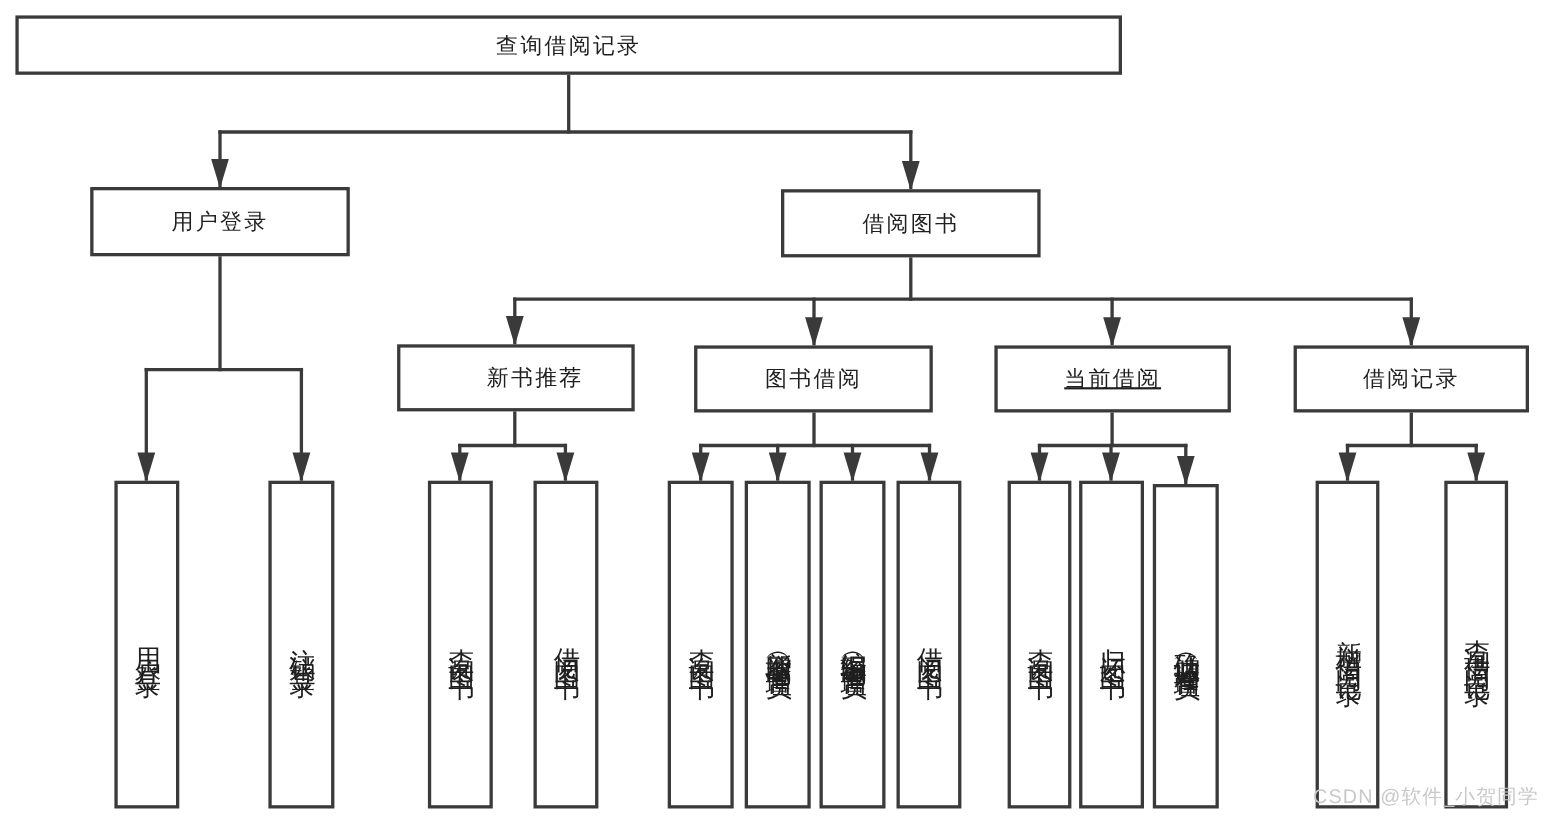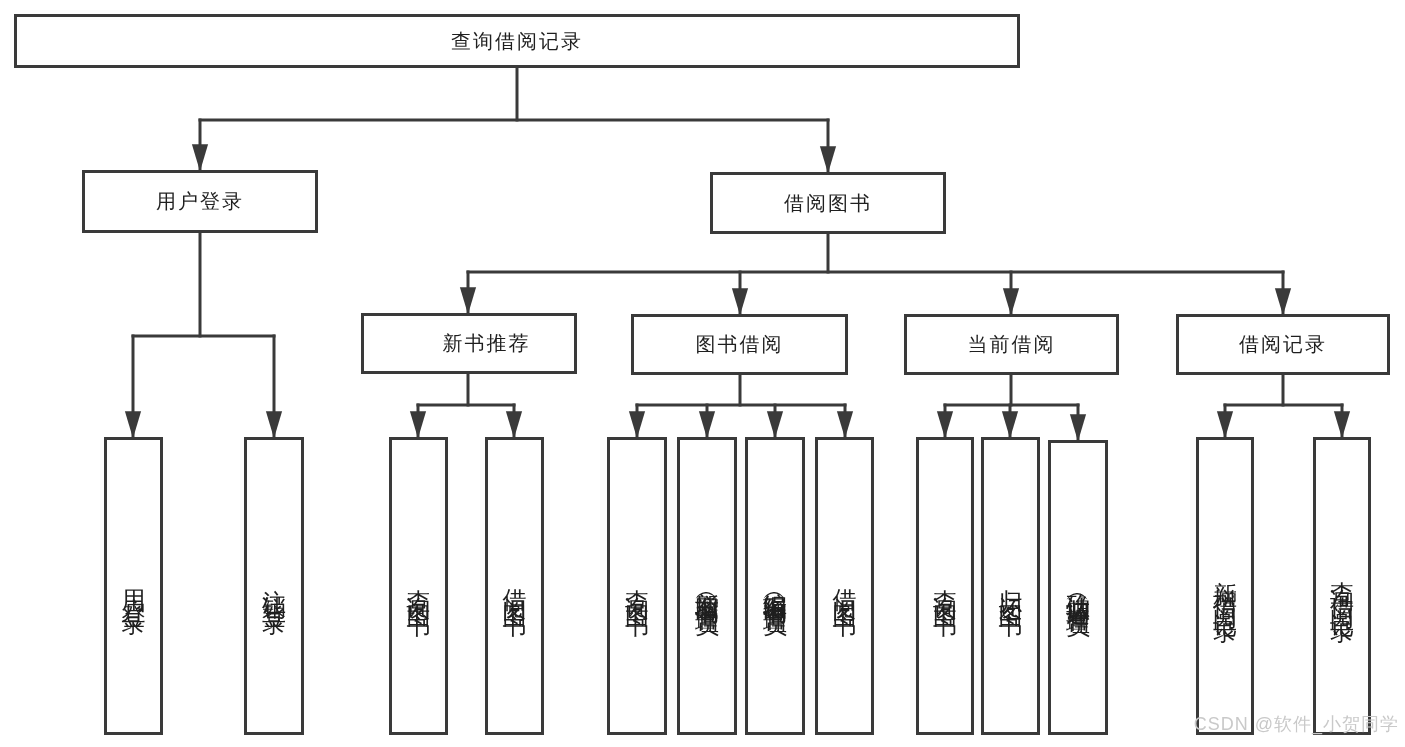--- a/index.html
+++ b/index.html
@@ -139,21 +139,21 @@
   <div class="box h-box" style="left:710px; top:172px; width:236px; height:62px;">
     <span>借阅图书</span>
   </div>
 
   <div class="box h-box" style="left:361px; top:313px; width:216px; height:61px;padding-left:35px;">
     <span>新书推荐</span>
   </div>
   <div class="box h-box" style="left:631px; top:314px; width:217px; height:61px;font-family:Liberation Serif, serif;">
     <span>图书借阅</span>
   </div>
-  <div class="box h-box" style="left:904px; top:314px; width:215px; height:61px;">
+  <div class="box h-box" style="left:904px; top:314px; width:215px; height:61px;text-decoration:underline;">
     <span>当前借阅</span>
   </div>
   <div class="box h-box" style="left:1176px; top:314px; width:214px; height:61px;">
     <span>借阅记录</span>
   </div>
 
   <div class="box v-box" style="left:104px; top:437px; width:59px; height:298px;">
     <span>用户登录</span>
   </div>
   <div class="box v-box" style="left:244px; top:437px; width:60px; height:298px;">

